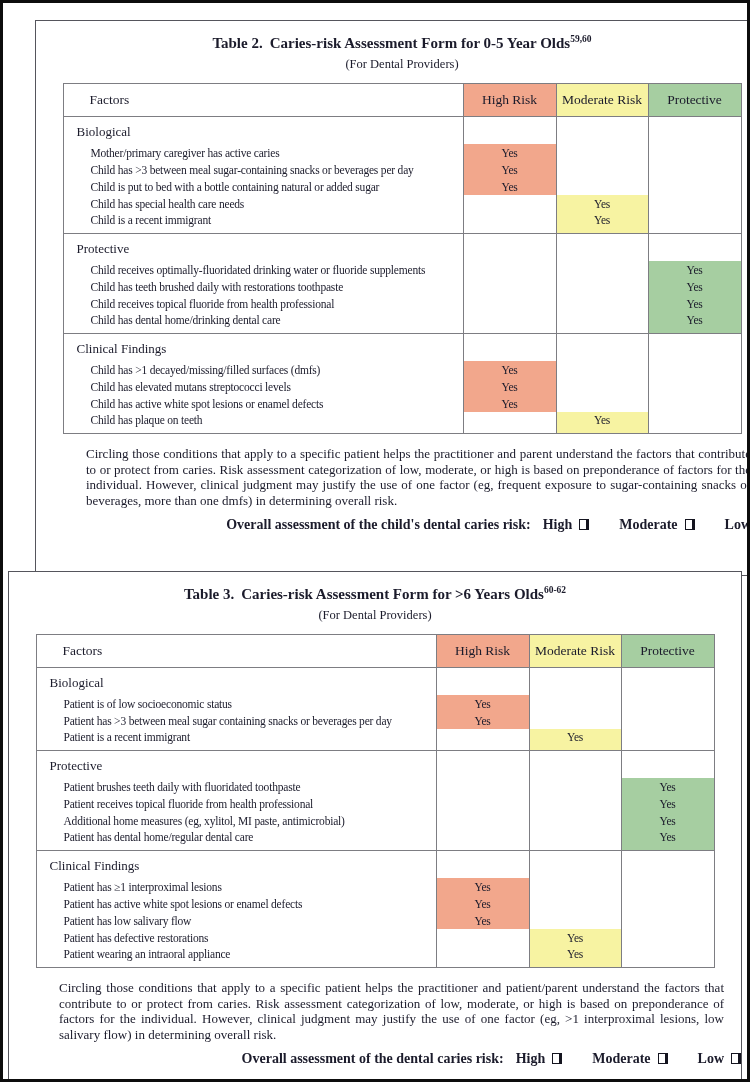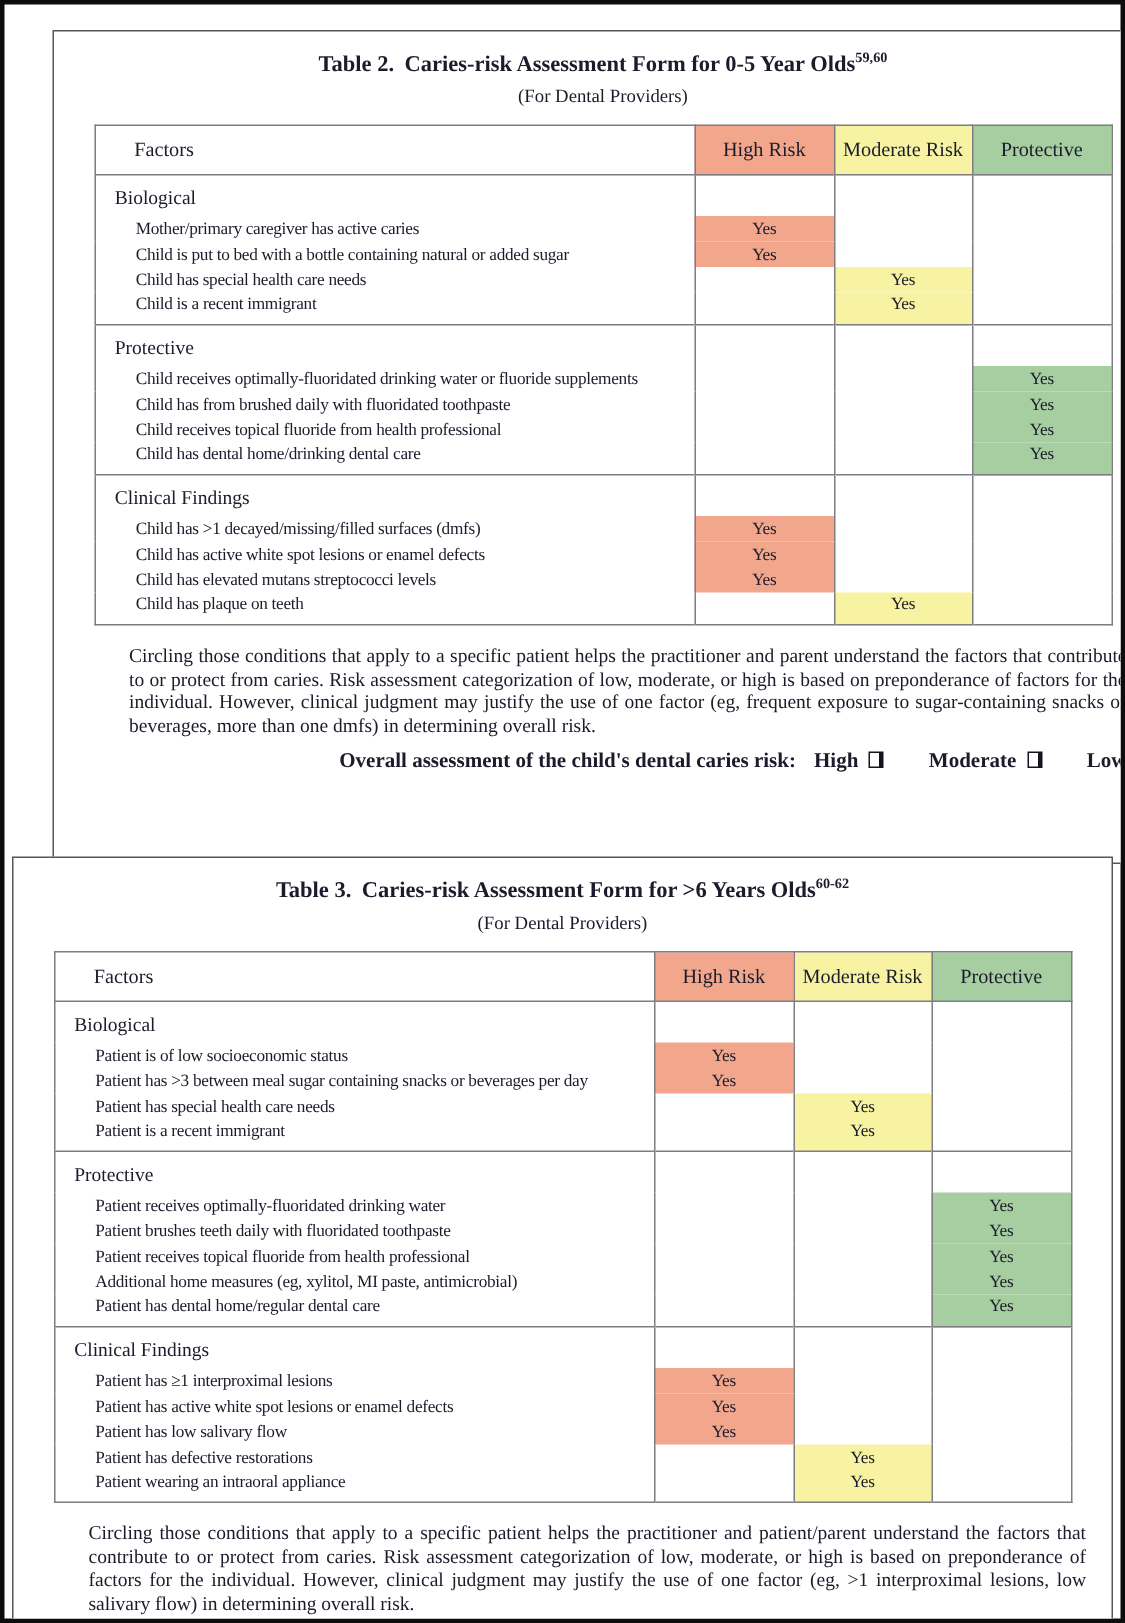--- a/index.html
+++ b/index.html
@@ -92,20 +92,26 @@
             <td></td>
             <td></td>
           </tr>
           <tr class="item">
             <td class="factor">Mother/primary caregiver has active caries</td>
             <td class="mark high">Yes</td>
             <td class="mark"></td>
             <td class="mark"></td>
           </tr>
           <tr class="item">
+            <td class="factor">Child has &gt;3 between meal sugar-containing snacks or beverages per day</td>
+            <td class="mark high">Yes</td>
+            <td class="mark"></td>
+            <td class="mark"></td>
+          </tr>
+          <tr class="item">
             <td class="factor">Child is put to bed with a bottle containing natural or added sugar</td>
             <td class="mark high">Yes</td>
             <td class="mark"></td>
             <td class="mark"></td>
           </tr>
           <tr class="item">
             <td class="factor">Child has special health care needs</td>
             <td class="mark"></td>
             <td class="mark moderate">Yes</td>
             <td class="mark"></td>
@@ -124,21 +130,21 @@
             <td></td>
             <td></td>
           </tr>
           <tr class="item">
             <td class="factor">Child receives optimally-fluoridated drinking water or fluoride supplements</td>
             <td class="mark"></td>
             <td class="mark"></td>
             <td class="mark protective">Yes</td>
           </tr>
           <tr class="item">
-            <td class="factor">Child has from brushed daily with fluoridated toothpaste</td>
+            <td class="factor">Child has teeth brushed daily with restorations toothpaste</td>
             <td class="mark"></td>
             <td class="mark"></td>
             <td class="mark protective">Yes</td>
           </tr>
           <tr class="item">
             <td class="factor">Child receives topical fluoride from health professional</td>
             <td class="mark"></td>
             <td class="mark"></td>
             <td class="mark protective">Yes</td>
           </tr>
@@ -156,27 +162,27 @@
             <td></td>
             <td></td>
           </tr>
           <tr class="item">
             <td class="factor">Child has &gt;1 decayed/missing/filled surfaces (dmfs)</td>
             <td class="mark high">Yes</td>
             <td class="mark"></td>
             <td class="mark"></td>
           </tr>
           <tr class="item">
+            <td class="factor">Child has elevated mutans streptococci levels</td>
+            <td class="mark high">Yes</td>
+            <td class="mark"></td>
+            <td class="mark"></td>
+          </tr>
+          <tr class="item">
             <td class="factor">Child has active white spot lesions or enamel defects</td>
-            <td class="mark high">Yes</td>
-            <td class="mark"></td>
-            <td class="mark"></td>
-          </tr>
-          <tr class="item">
-            <td class="factor">Child has elevated mutans streptococci levels</td>
             <td class="mark high">Yes</td>
             <td class="mark"></td>
             <td class="mark"></td>
           </tr>
           <tr class="item">
             <td class="factor">Child has plaque on teeth</td>
             <td class="mark"></td>
             <td class="mark moderate">Yes</td>
             <td class="mark"></td>
           </tr>
@@ -222,44 +228,32 @@
             <td class="mark"></td>
             <td class="mark"></td>
           </tr>
           <tr class="item">
             <td class="factor">Patient has &gt;3 between meal sugar containing snacks or beverages per day</td>
             <td class="mark high">Yes</td>
             <td class="mark"></td>
             <td class="mark"></td>
           </tr>
           <tr class="item">
-            <td class="factor">Patient has special health care needs</td>
-            <td class="mark"></td>
-            <td class="mark moderate">Yes</td>
-            <td class="mark"></td>
-          </tr>
-          <tr class="item">
             <td class="factor">Patient is a recent immigrant</td>
             <td class="mark"></td>
             <td class="mark moderate">Yes</td>
             <td class="mark"></td>
           </tr>
         </tbody>
         <tbody>
           <tr class="sec">
             <td class="factor">Protective</td>
             <td></td>
             <td></td>
             <td></td>
-          </tr>
-          <tr class="item">
-            <td class="factor">Patient receives optimally-fluoridated drinking water</td>
-            <td class="mark"></td>
-            <td class="mark"></td>
-            <td class="mark protective">Yes</td>
           </tr>
           <tr class="item">
             <td class="factor">Patient brushes teeth daily with fluoridated toothpaste</td>
             <td class="mark"></td>
             <td class="mark"></td>
             <td class="mark protective">Yes</td>
           </tr>
           <tr class="item">
             <td class="factor">Patient receives topical fluoride from health professional</td>
             <td class="mark"></td>

